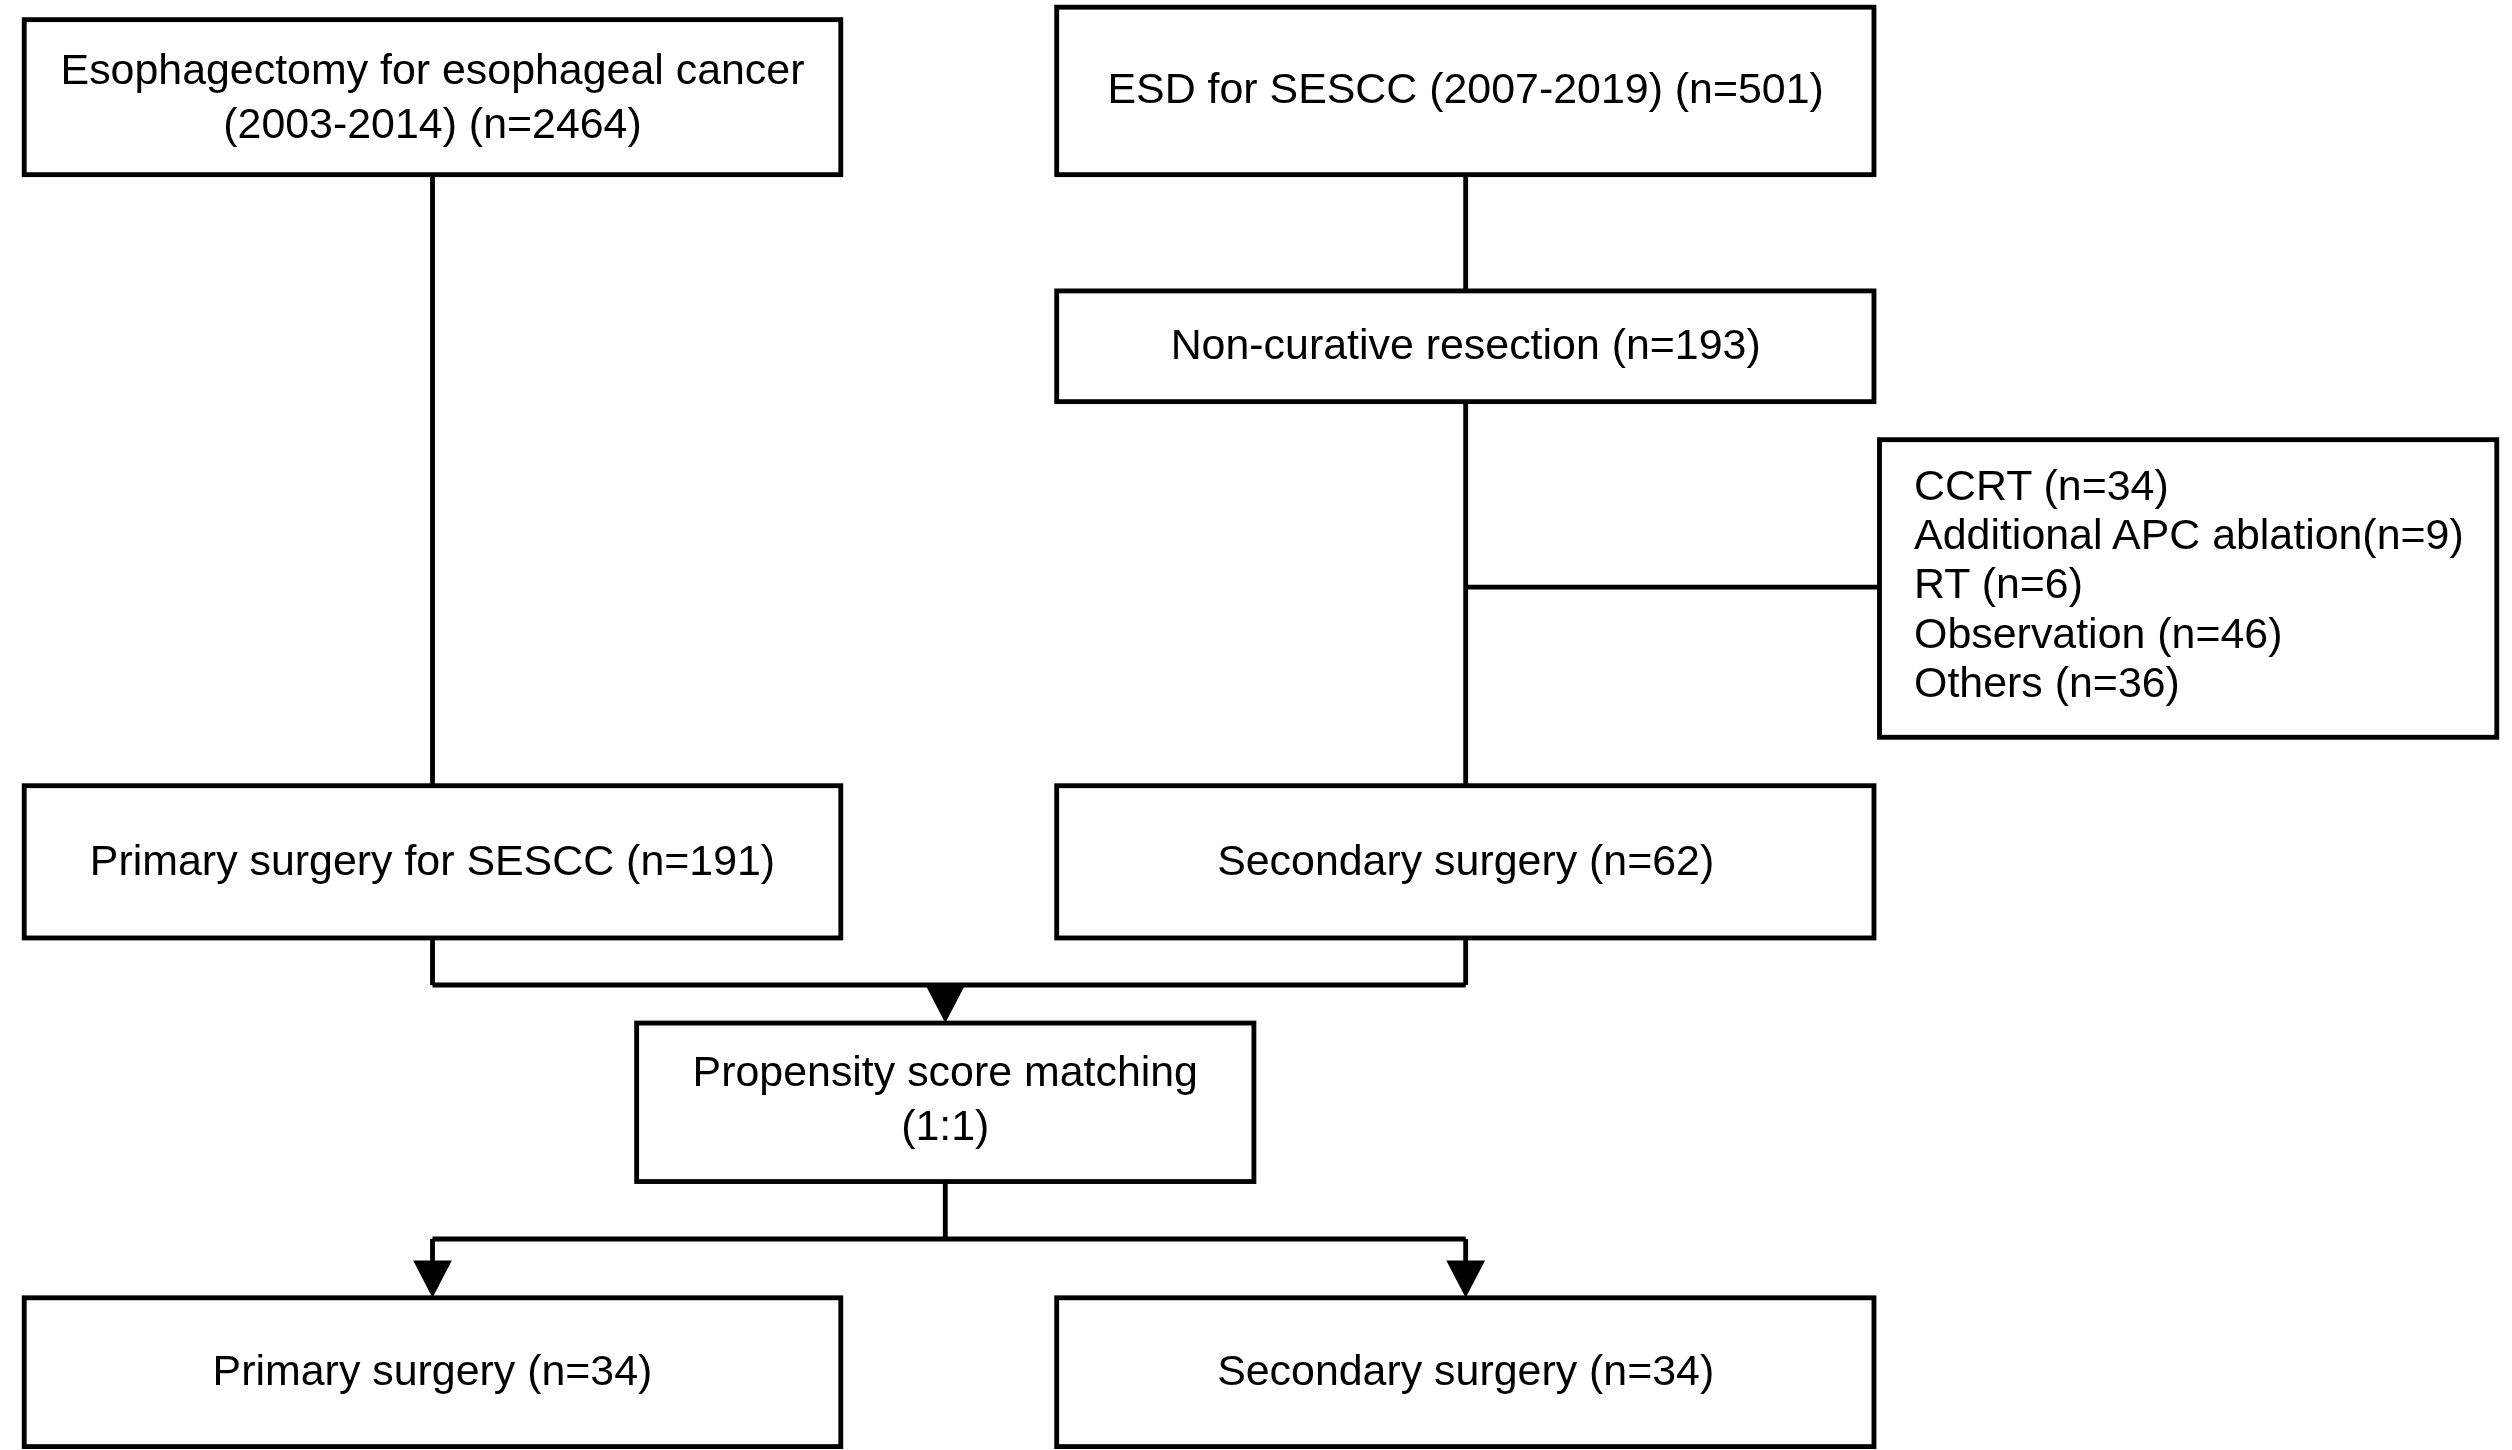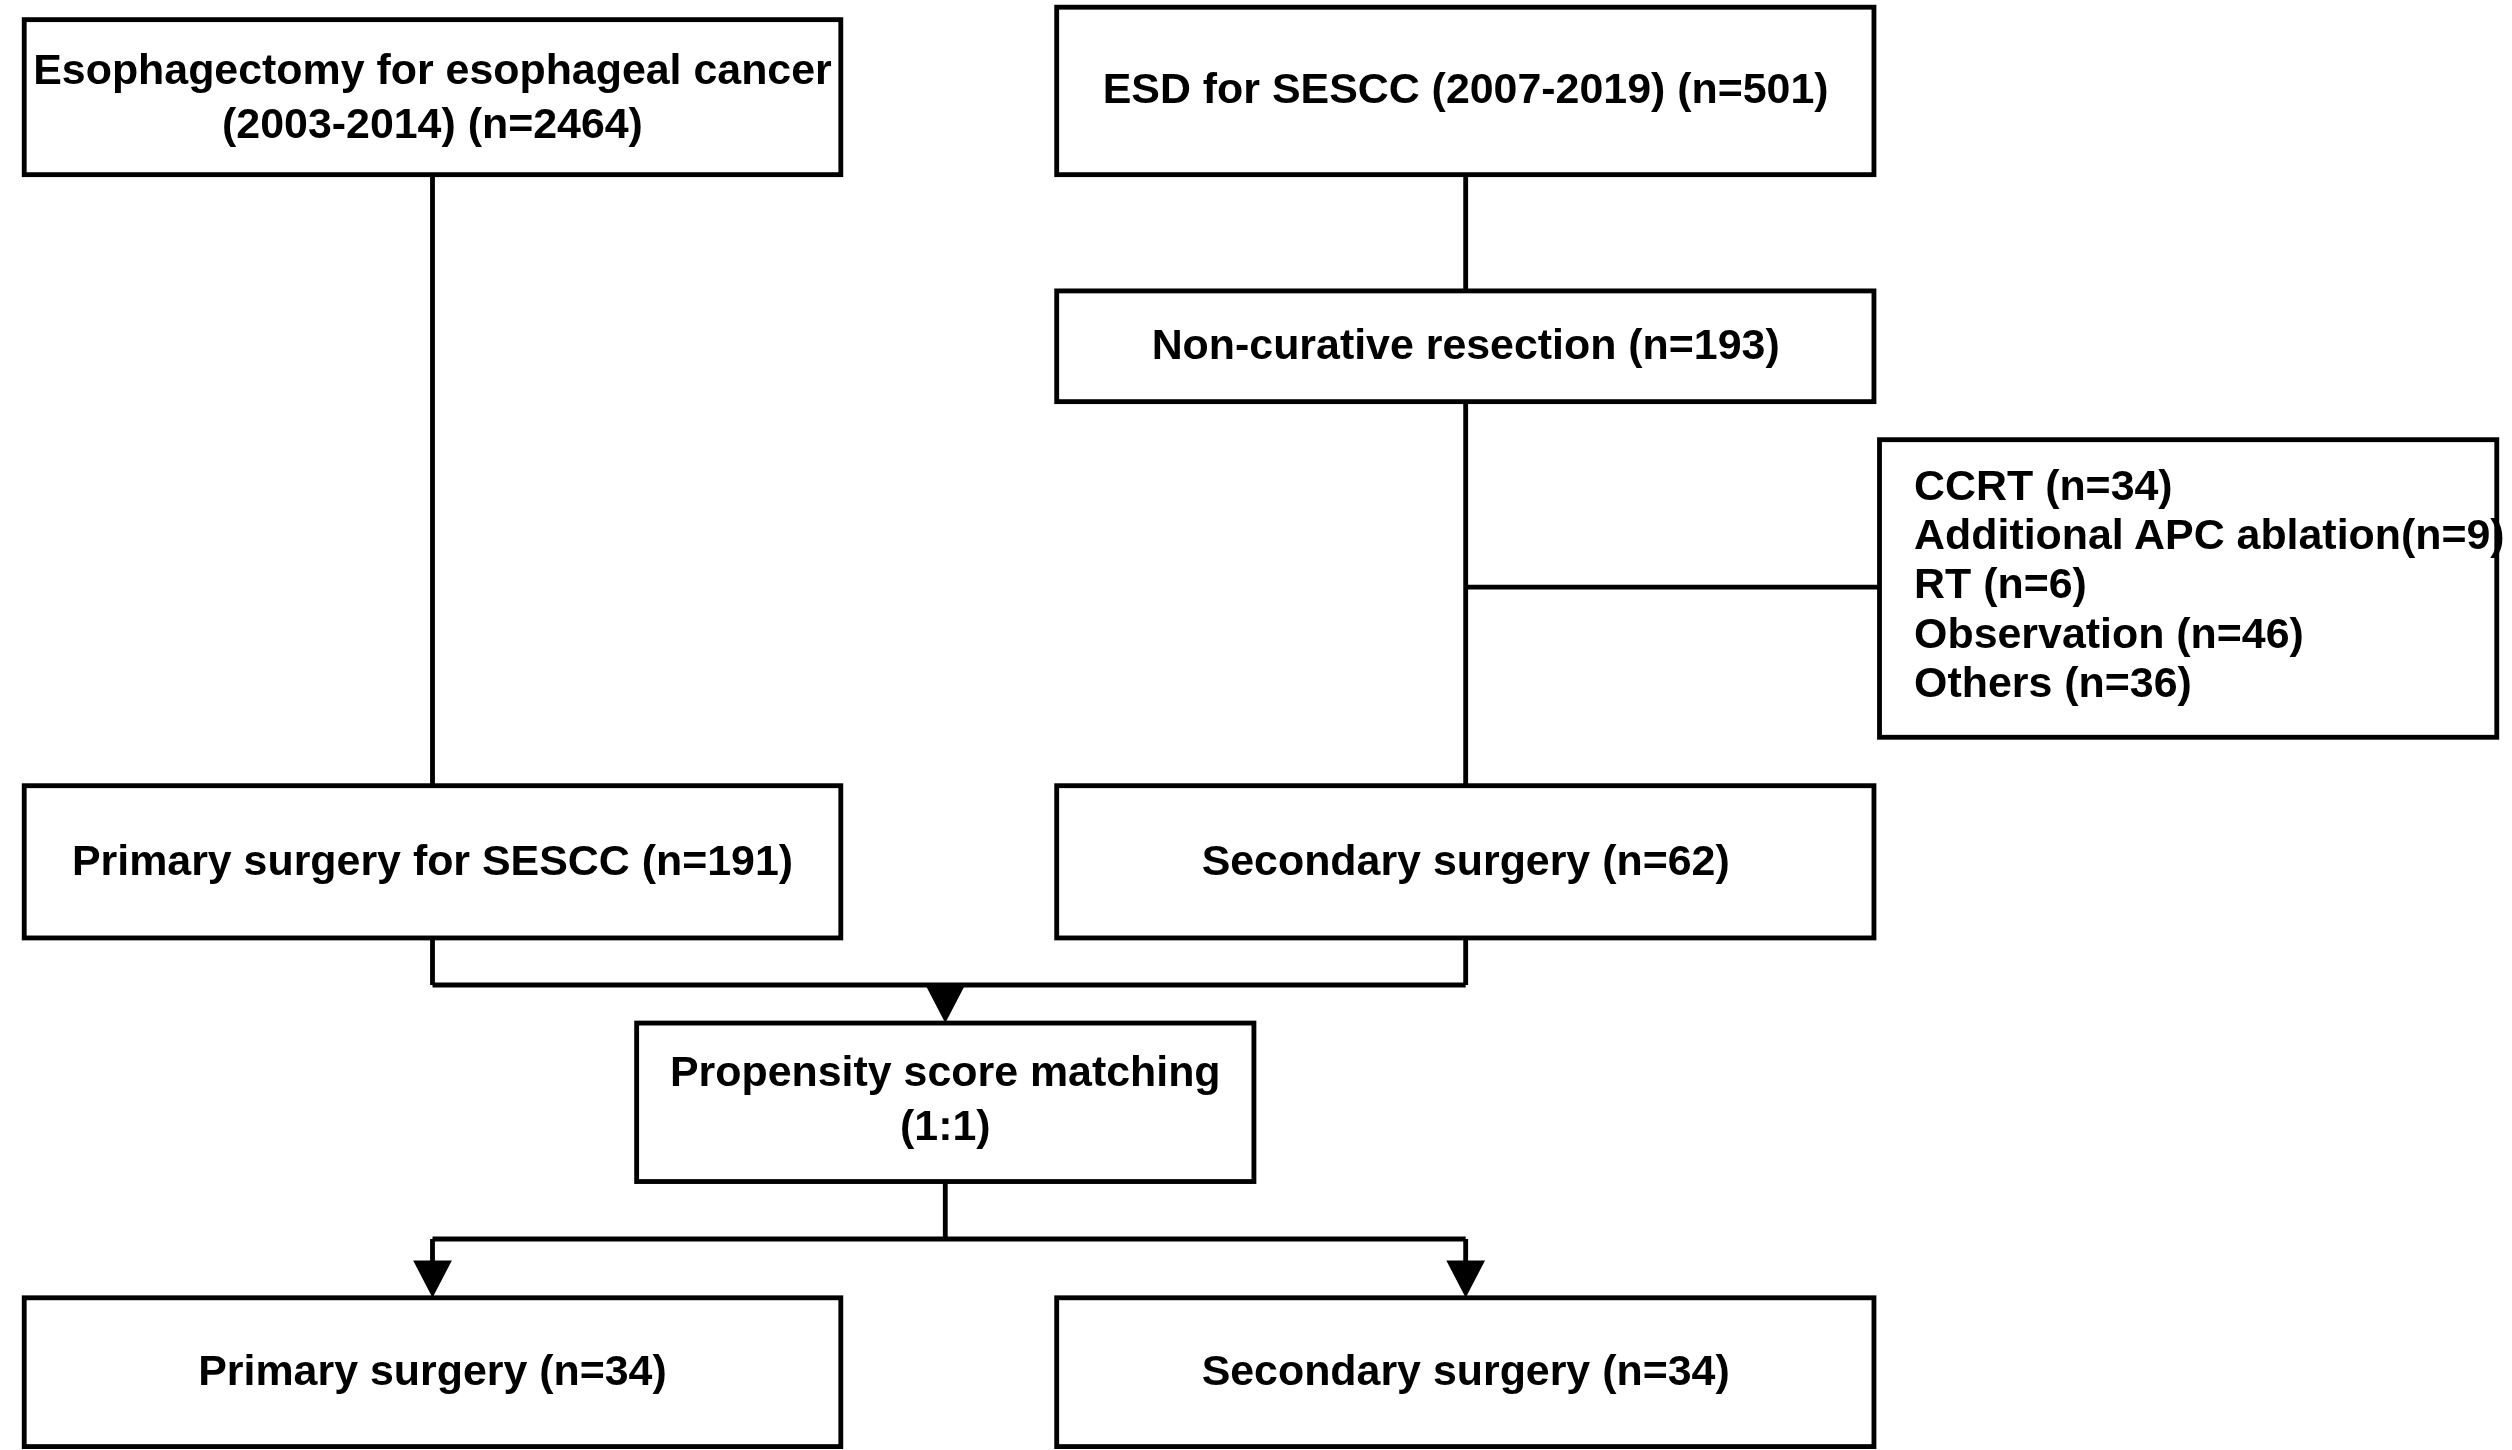--- a/index.html
+++ b/index.html
@@ -12,21 +12,20 @@
     width: 2512px;
     height: 1451px;
     font-family: "Liberation Sans", sans-serif;
     overflow: hidden;
   }
   #flowchart-root {
     position: relative;
     width: 2512px;
     height: 1083px;
     background: #ffffff;
-    font-weight: bold;
   }
   svg.chart-svg {
     display: block;
     width: 2512px;
     height: 1451px;
   }
   .box-rect {
     fill: #ffffff;
     stroke: #000000;
     stroke-width: 7;

